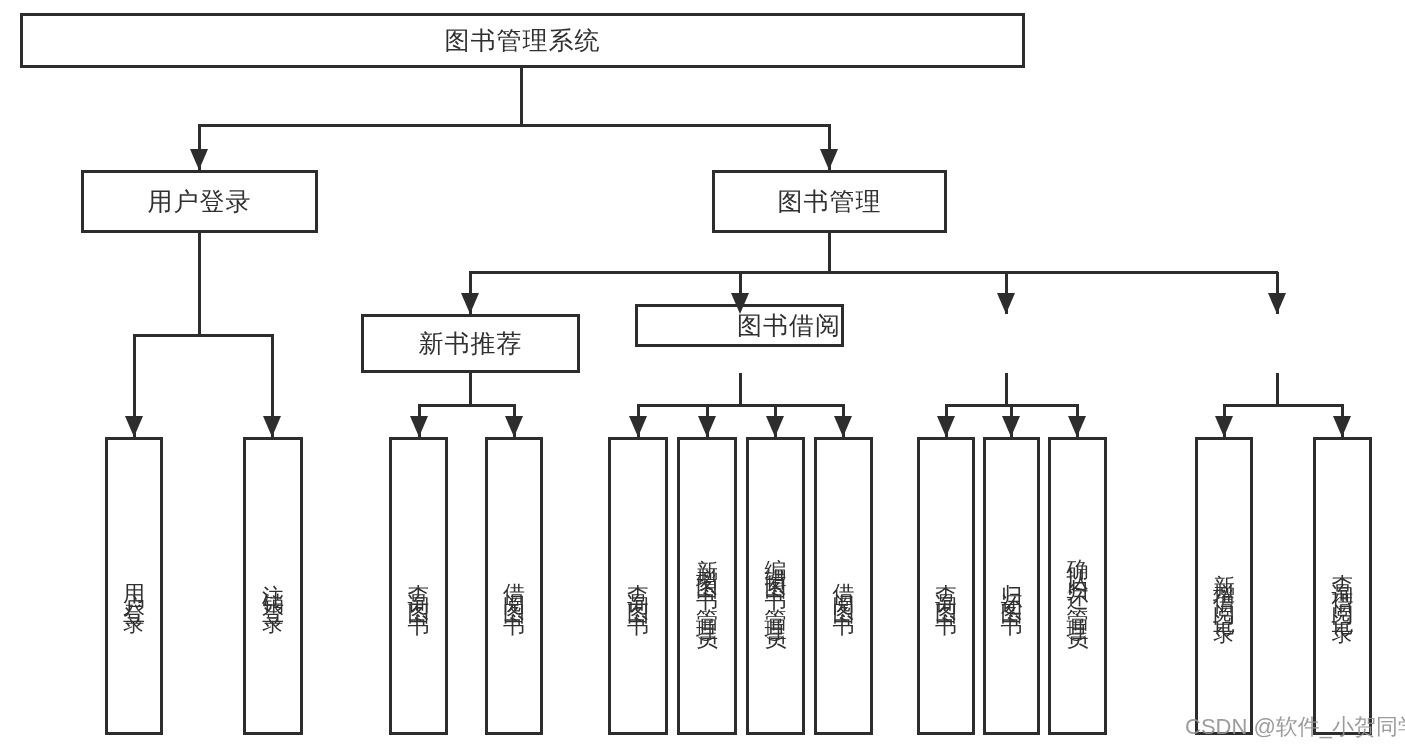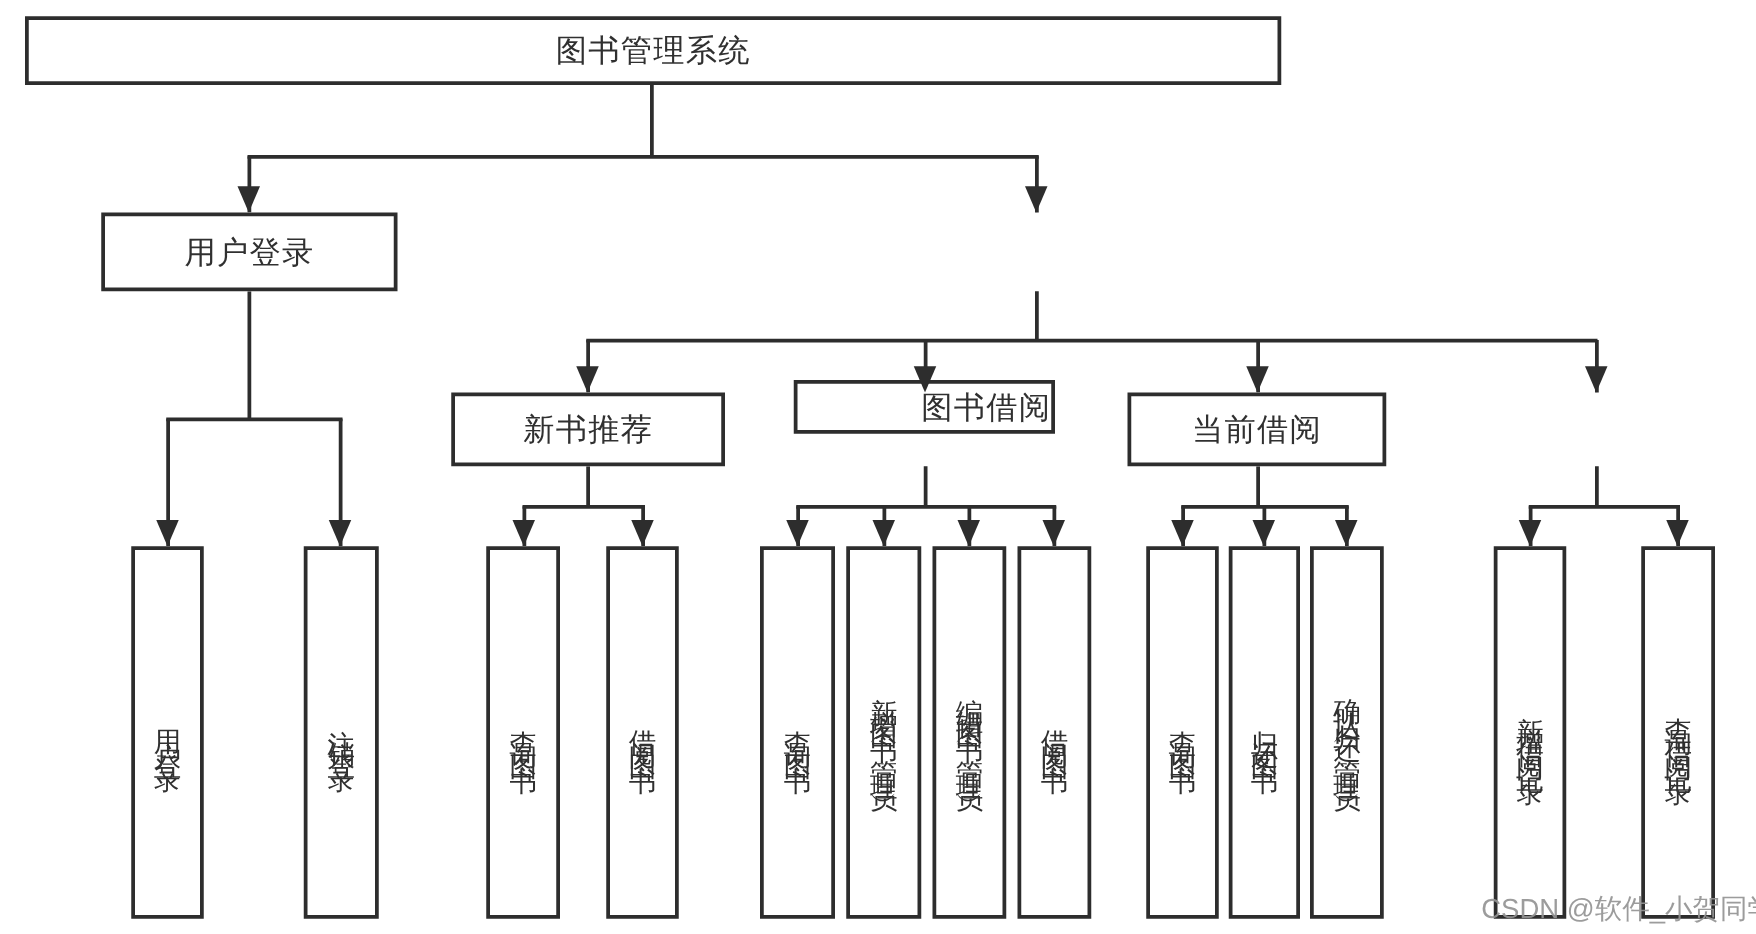--- a/index.html
+++ b/index.html
@@ -51,20 +51,23 @@
   <div class="vline" style="left:520px; top:68px;  height:57px;"></div>
   <div class="hline" style="left:198px; top:124px; width:633px;"></div>
   <div class="vline" style="left:198px; top:125px; height:45px;"></div>
   <div class="vline" style="left:828px; top:125px; height:45px;"></div>
   <div class="arr" style="left:190px; top:149px;"></div>
   <div class="arr" style="left:820px; top:149px;"></div>
 
   <div class="box" style="left:81px; top:170px; width:237px; height:63px;">
     <span>用户登录</span>
   </div>
+  <div class="box" style="left:712px; top:170px; width:235px; height:63px;">
+    <span>图书管理</span>
+  </div>
 
   <div class="vline" style="left:198px; top:233px; height:102px;"></div>
   <div class="hline" style="left:133px; top:334px; width:141px;"></div>
   <div class="vline" style="left:133px; top:335px; height:102px;"></div>
   <div class="vline" style="left:271px; top:335px; height:102px;"></div>
   <div class="arr" style="left:125px; top:416px;"></div>
   <div class="arr" style="left:263px; top:416px;"></div>
 
   <div class="vline" style="left:828px;  top:233px; height:39px;"></div>
   <div class="hline" style="left:469px;  top:271px; width:809px;"></div>
@@ -75,23 +78,20 @@
   <div class="arr" style="left:461px;  top:293px;"></div>
   <div class="arr" style="left:731px;  top:293px;"></div>
   <div class="arr" style="left:997px;  top:293px;"></div>
   <div class="arr" style="left:1268px; top:293px;"></div>
 
   <div class="box" style="left:361px; top:314px; width:219px; height:59px;align-items:center;">
     <span>新书推荐</span>
   </div>
   <div class="box" style="left:635px; top:304px; width:209px; height:43px;justify-content:flex-end;">
     <span>图书借阅</span>
-  </div>
-  <div class="box" style="left:902px; top:314px; width:207px; height:59px;">
-    <span>当前借阅</span>
   </div>
 
   <div class="vline" style="left:469px; top:373px; height:33px;"></div>
   <div class="hline" style="left:418px; top:404px; width:98px;"></div>
   <div class="vline" style="left:418px; top:405px; height:32px;"></div>
   <div class="vline" style="left:513px; top:405px; height:32px;"></div>
   <div class="arr" style="left:410px; top:416px;"></div>
   <div class="arr" style="left:505px; top:416px;"></div>
 
   <div class="vline" style="left:739px; top:373px; height:33px;"></div>

